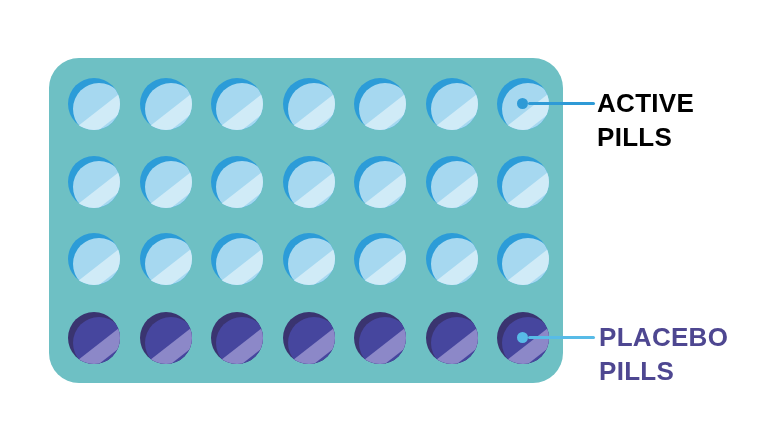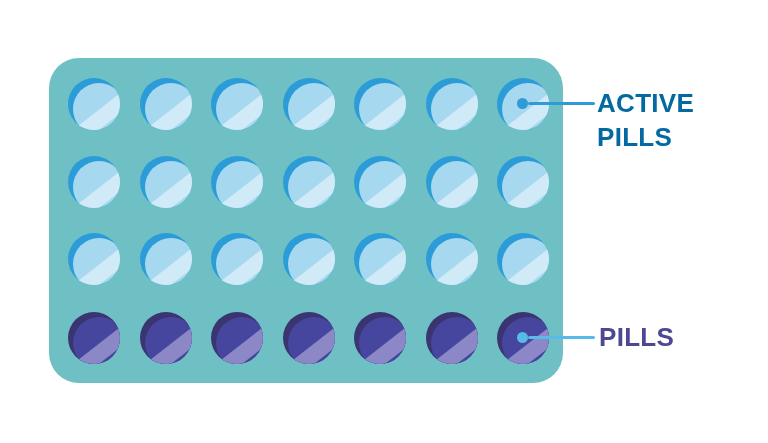--- a/index.html
+++ b/index.html
@@ -194,24 +194,25 @@
         <div class="pill-stripe"></div>
       </div>
       <div class="pill" style="left: 448px; top: 254px; --base: #3A3470; --body: #46469E; --stripe: #8C88C8;">
         <div class="pill-body"></div>
         <div class="pill-stripe"></div>
       </div>
     </div>
 
   <div class="connector-line line-active" style="background: rgb(46, 154, 214);"></div>
   <div class="connector-dot dot-active" style="background: rgb(46, 154, 214);"></div>
-  <div class="callout-label label-active" style="color: #0369a1;">
+  <div class="callout-label label-active" style="color: #000000;">
     <span>ACTIVE</span>
     <span>PILLS</span>
   </div>
 
   <div class="connector-line line-placebo" style="background: rgb(88, 187, 231);"></div>
   <div class="connector-dot dot-placebo" style="background: rgb(88, 187, 231);"></div>
   <div class="callout-label label-placebo" style="color: rgb(78, 71, 145);">
+    <span>PLACEBO</span>
     <span>PILLS</span>
   </div>
 
 </div>
 
 </body></html>

